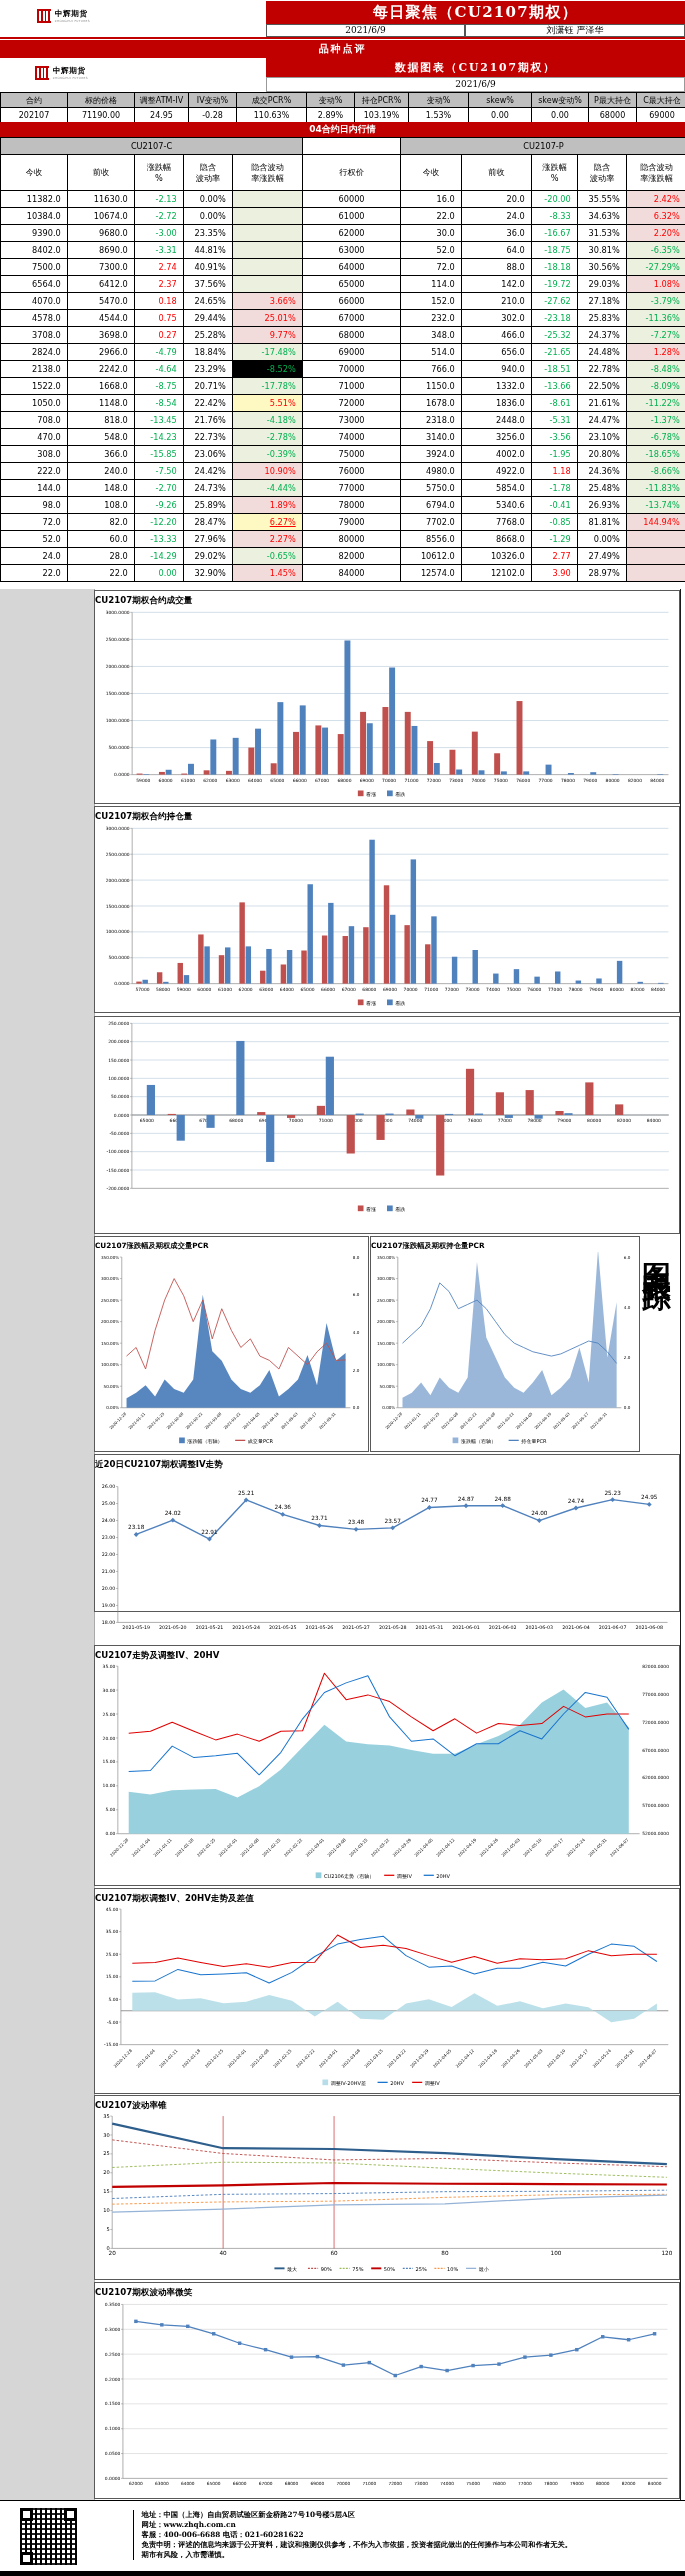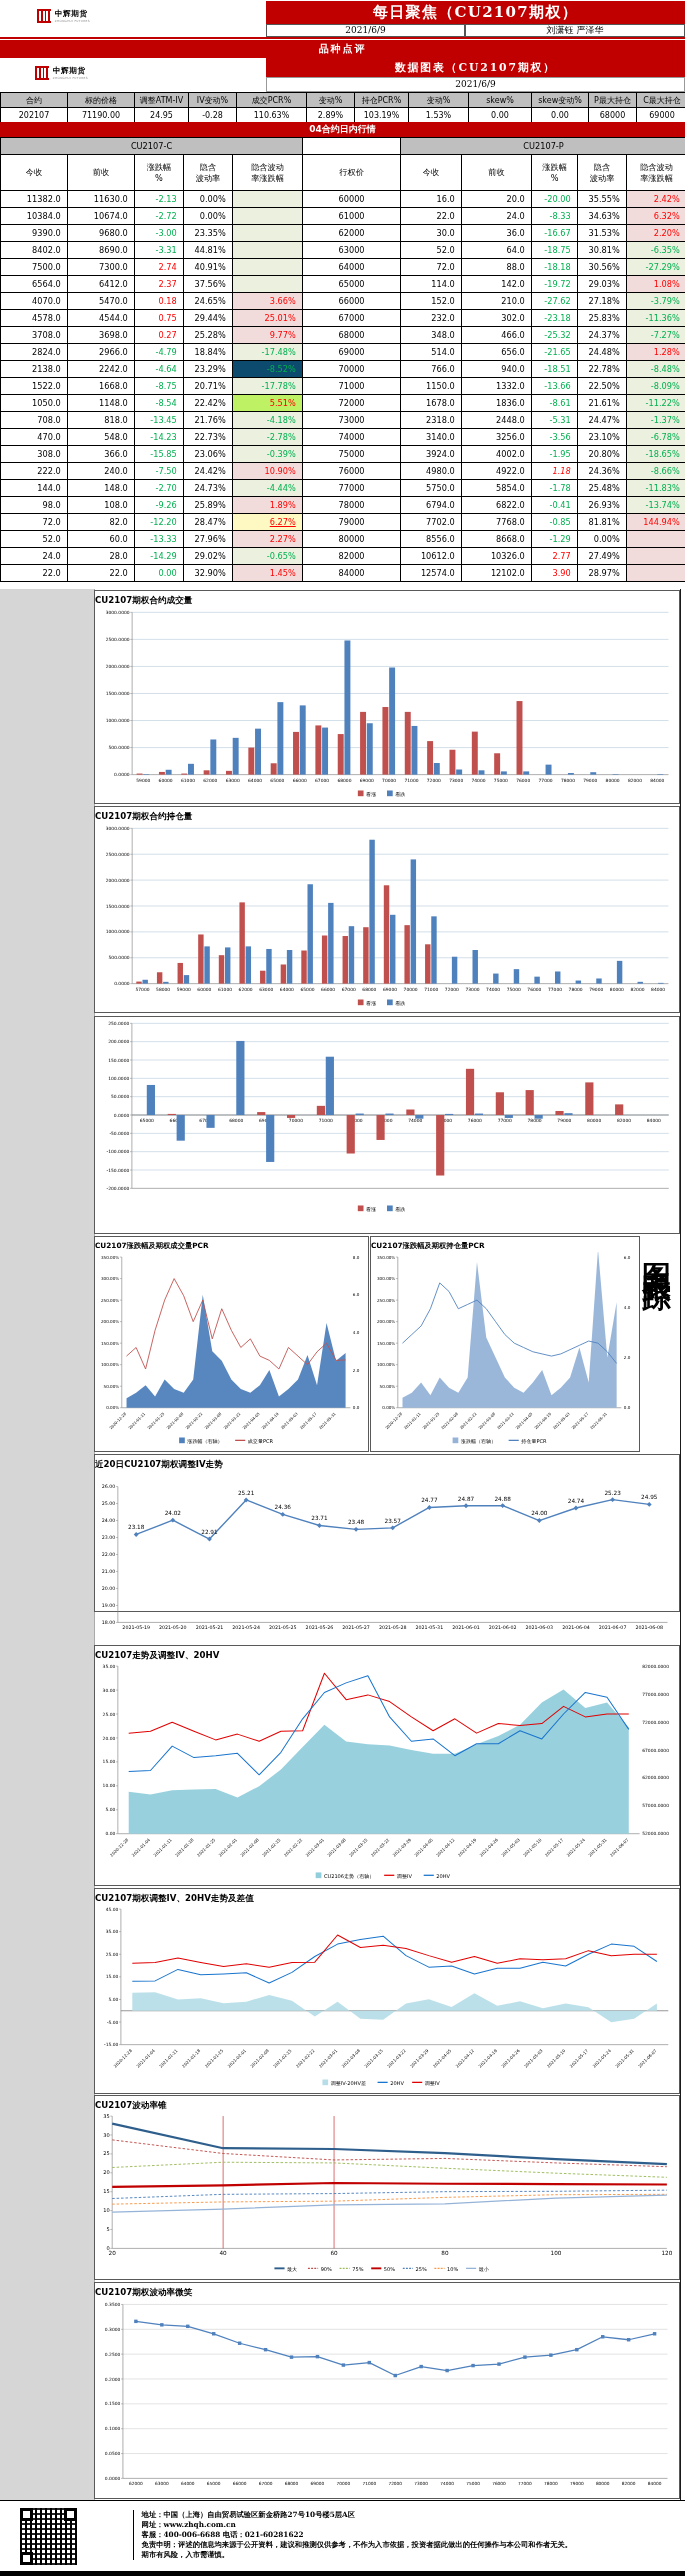--- a/index.html
+++ b/index.html
@@ -309,21 +309,21 @@
         <td>656.0</td>
         <td style="color: rgb(0, 176, 80);">-21.65</td>
         <td>24.48%</td>
         <td style="color: rgb(255, 0, 0); background: rgb(242, 220, 219);">1.28%</td>
       </tr>
       <tr>
         <td>2138.0</td>
         <td>2242.0</td>
         <td style="color: rgb(0, 176, 80);">-4.64</td>
         <td>23.29%</td>
-        <td style="color: rgb(0, 176, 80); background: #0c4a6e; margin-top: 6px;">-8.52%</td>
+        <td style="color: rgb(0, 176, 80); background: #000000; margin-top: 6px;">-8.52%</td>
         <td class="strike">70000</td>
         <td>766.0</td>
         <td>940.0</td>
         <td style="color: rgb(0, 176, 80);">-18.51</td>
         <td>22.78%</td>
         <td style="color: rgb(0, 176, 80); background: rgb(235, 241, 222);">-8.48%</td>
       </tr>
       <tr>
         <td>1522.0</td>
         <td>1668.0</td>
@@ -335,21 +335,21 @@
         <td>1332.0</td>
         <td style="color: rgb(0, 176, 80);">-13.66</td>
         <td>22.50%</td>
         <td style="color: rgb(0, 176, 80); background: rgb(235, 241, 222);">-8.09%</td>
       </tr>
       <tr>
         <td>1050.0</td>
         <td>1148.0</td>
         <td style="color: rgb(0, 176, 80);">-8.54</td>
         <td>22.42%</td>
-        <td style="color: rgb(255, 0, 0); background: #bef264;">5.51%</td>
+        <td style="color: rgb(255, 0, 0); background: #fef9c3;">5.51%</td>
         <td class="strike">72000</td>
         <td>1678.0</td>
         <td>1836.0</td>
         <td style="color: rgb(0, 176, 80);">-8.61</td>
         <td>21.61%</td>
         <td style="color: rgb(0, 176, 80); background: rgb(235, 241, 222);">-11.22%</td>
       </tr>
       <tr>
         <td>708.0</td>
         <td>818.0</td>
@@ -391,21 +391,21 @@
       </tr>
       <tr>
         <td>222.0</td>
         <td>240.0</td>
         <td style="color: rgb(0, 176, 80);">-7.50</td>
         <td>24.42%</td>
         <td style="color: rgb(255, 0, 0); background: rgb(242, 220, 219);">10.90%</td>
         <td class="strike">76000</td>
         <td>4980.0</td>
         <td>4922.0</td>
-        <td style="color: rgb(255, 0, 0); font-style: italic;">1.18</td>
+        <td style="color: rgb(255, 0, 0);">1.18</td>
         <td>24.36%</td>
         <td style="color: rgb(0, 176, 80); background: rgb(235, 241, 222);">-8.66%</td>
       </tr>
       <tr>
         <td>144.0</td>
         <td>148.0</td>
         <td style="color: rgb(0, 176, 80);">-2.70</td>
         <td>24.73%</td>
         <td style="color: rgb(0, 176, 80); background: rgb(235, 241, 222);">-4.44%</td>
         <td class="strike">77000</td>
@@ -416,21 +416,21 @@
         <td style="color: rgb(0, 176, 80); background: rgb(235, 241, 222);">-11.83%</td>
       </tr>
       <tr>
         <td>98.0</td>
         <td>108.0</td>
         <td style="color: rgb(0, 176, 80);">-9.26</td>
         <td>25.89%</td>
         <td style="color: rgb(255, 0, 0); background: rgb(242, 220, 219);">1.89%</td>
         <td class="strike">78000</td>
         <td>6794.0</td>
-        <td>6822.0</td>
+        <td>5340.6</td>
         <td style="color: rgb(0, 176, 80);">-0.41</td>
         <td>26.93%</td>
         <td style="color: rgb(0, 176, 80); background: rgb(235, 241, 222);">-13.74%</td>
       </tr>
       <tr>
         <td>72.0</td>
         <td>82.0</td>
         <td style="color: rgb(0, 176, 80);">-12.20</td>
         <td>28.47%</td>
         <td style="color: rgb(255, 0, 0); background: #fef9c3; text-decoration: underline;">6.27%</td>

